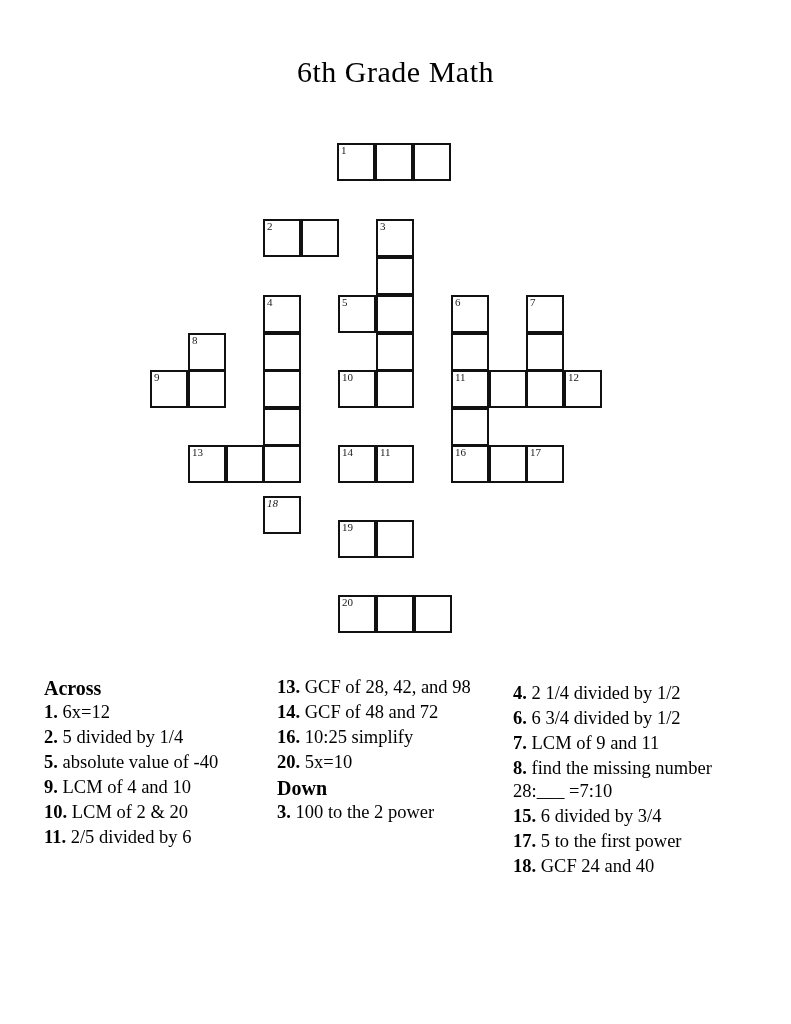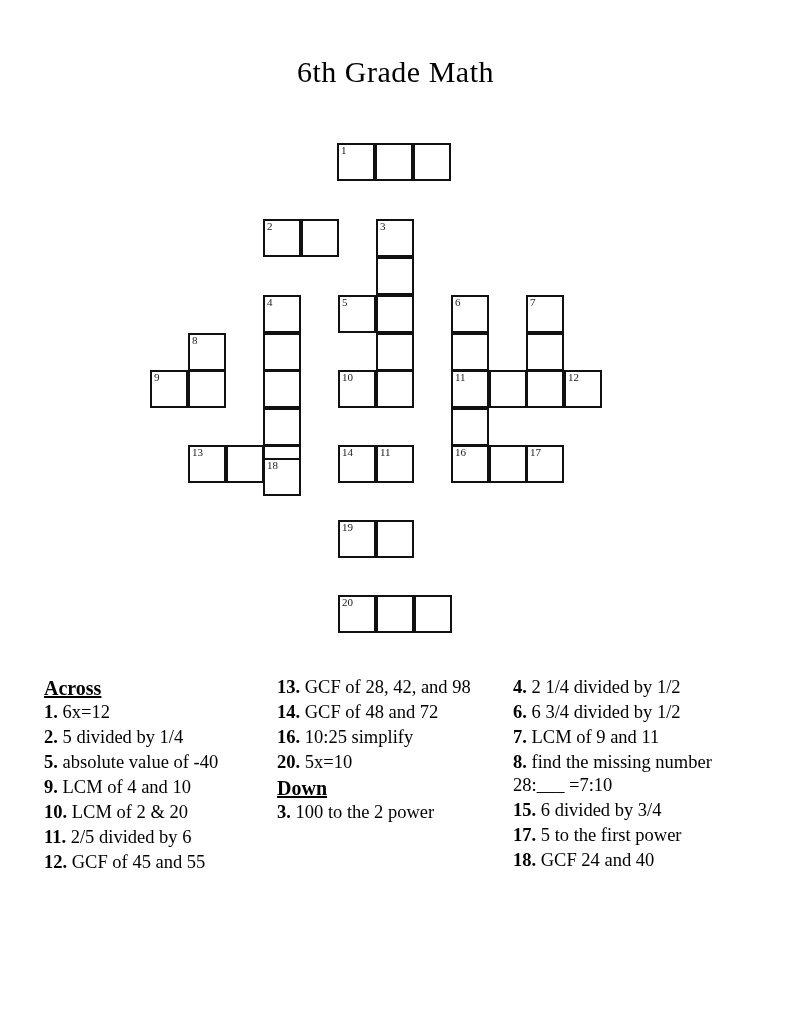--- a/index.html
+++ b/index.html
@@ -65,26 +65,25 @@
     flex-direction: row;
     align-items: flex-start;
     gap: 0px;
   }
   .clue-col {
     width: 233px;
     box-sizing: border-box;
     padding-right: 12px;
   }
   .clue-col.col-2 { width: 236px; }
-  .clue-col.col-3 { width: 228px; }
+  .clue-col.col-3 { width: 228px; margin-top: 6px; }
 
   .clue-heading {
     font-size: 20px;
     font-weight: bold;
-    text-decoration: underline;
     line-height: 24px;
     margin: 0 0 1px 0;
     display: block;
   }
   .clue-item {
     font-size: 18.5px;
     line-height: 23px;
     margin: 0 0 2px 0;
     display: block;
     text-indent: 0;
@@ -165,21 +164,21 @@
     <div class="cw-cell" style="left: 376px; top: 445px; width: 38px; height: 38px;">
       <span class="cw-num">11</span>
     </div>
     <div class="cw-cell" style="left: 451px; top: 445px; width: 38px; height: 38px;">
       <span class="cw-num">16</span>
     </div>
     <div class="cw-cell" style="left: 489px; top: 445px; width: 38px; height: 38px;"></div>
     <div class="cw-cell" style="left: 526px; top: 445px; width: 38px; height: 38px;">
       <span class="cw-num">17</span>
     </div>
-    <div class="cw-cell" style="left: 263px; top: 458px; width: 38px; height: 38px;">
+    <div class="cw-cell" style="left: 263px; top: 496px; width: 38px; height: 38px; font-style: italic;">
       <span class="cw-num">18</span>
     </div>
     <div class="cw-cell" style="left: 338px; top: 520px; width: 38px; height: 38px;">
       <span class="cw-num">19</span>
     </div>
     <div class="cw-cell" style="left: 376px; top: 520px; width: 38px; height: 38px;"></div>
     <div class="cw-cell" style="left: 338px; top: 595px; width: 38px; height: 38px;">
       <span class="cw-num">20</span>
     </div>
     <div class="cw-cell" style="left: 376px; top: 595px; width: 38px; height: 38px;"></div>
@@ -189,21 +188,20 @@
 <div id="clues">
   <div class="clue-col col-1">
     <span class="clue-heading">Across</span>
     <div id="col1-items">
         <span class="clue-item"><span class="cnum">1.</span> <span class="ctext">6x=12</span></span>
         <span class="clue-item"><span class="cnum">2.</span> <span class="ctext">5 divided by 1/4</span></span>
         <span class="clue-item"><span class="cnum">5.</span> <span class="ctext">absolute value of -40</span></span>
         <span class="clue-item"><span class="cnum">9.</span> <span class="ctext">LCM of 4 and 10</span></span>
         <span class="clue-item"><span class="cnum">10.</span> <span class="ctext">LCM of 2 &amp; 20</span></span>
         <span class="clue-item"><span class="cnum">11.</span> <span class="ctext">2/5 divided by 6</span></span>
-        <span class="clue-item"><span class="cnum">12.</span> <span class="ctext">GCF of 45 and 55</span></span>
       </div>
   </div>
   <div class="clue-col col-2">
     <div id="col2-across">
         <span class="clue-item"><span class="cnum">13.</span> <span class="ctext">GCF of 28, 42, and 98</span></span>
         <span class="clue-item"><span class="cnum">14.</span> <span class="ctext">GCF of 48 and 72</span></span>
         <span class="clue-item"><span class="cnum">16.</span> <span class="ctext">10:25 simplify</span></span>
         <span class="clue-item"><span class="cnum">20.</span> <span class="ctext">5x=10</span></span>
       </div>
     <span class="clue-heading">Down</span>

